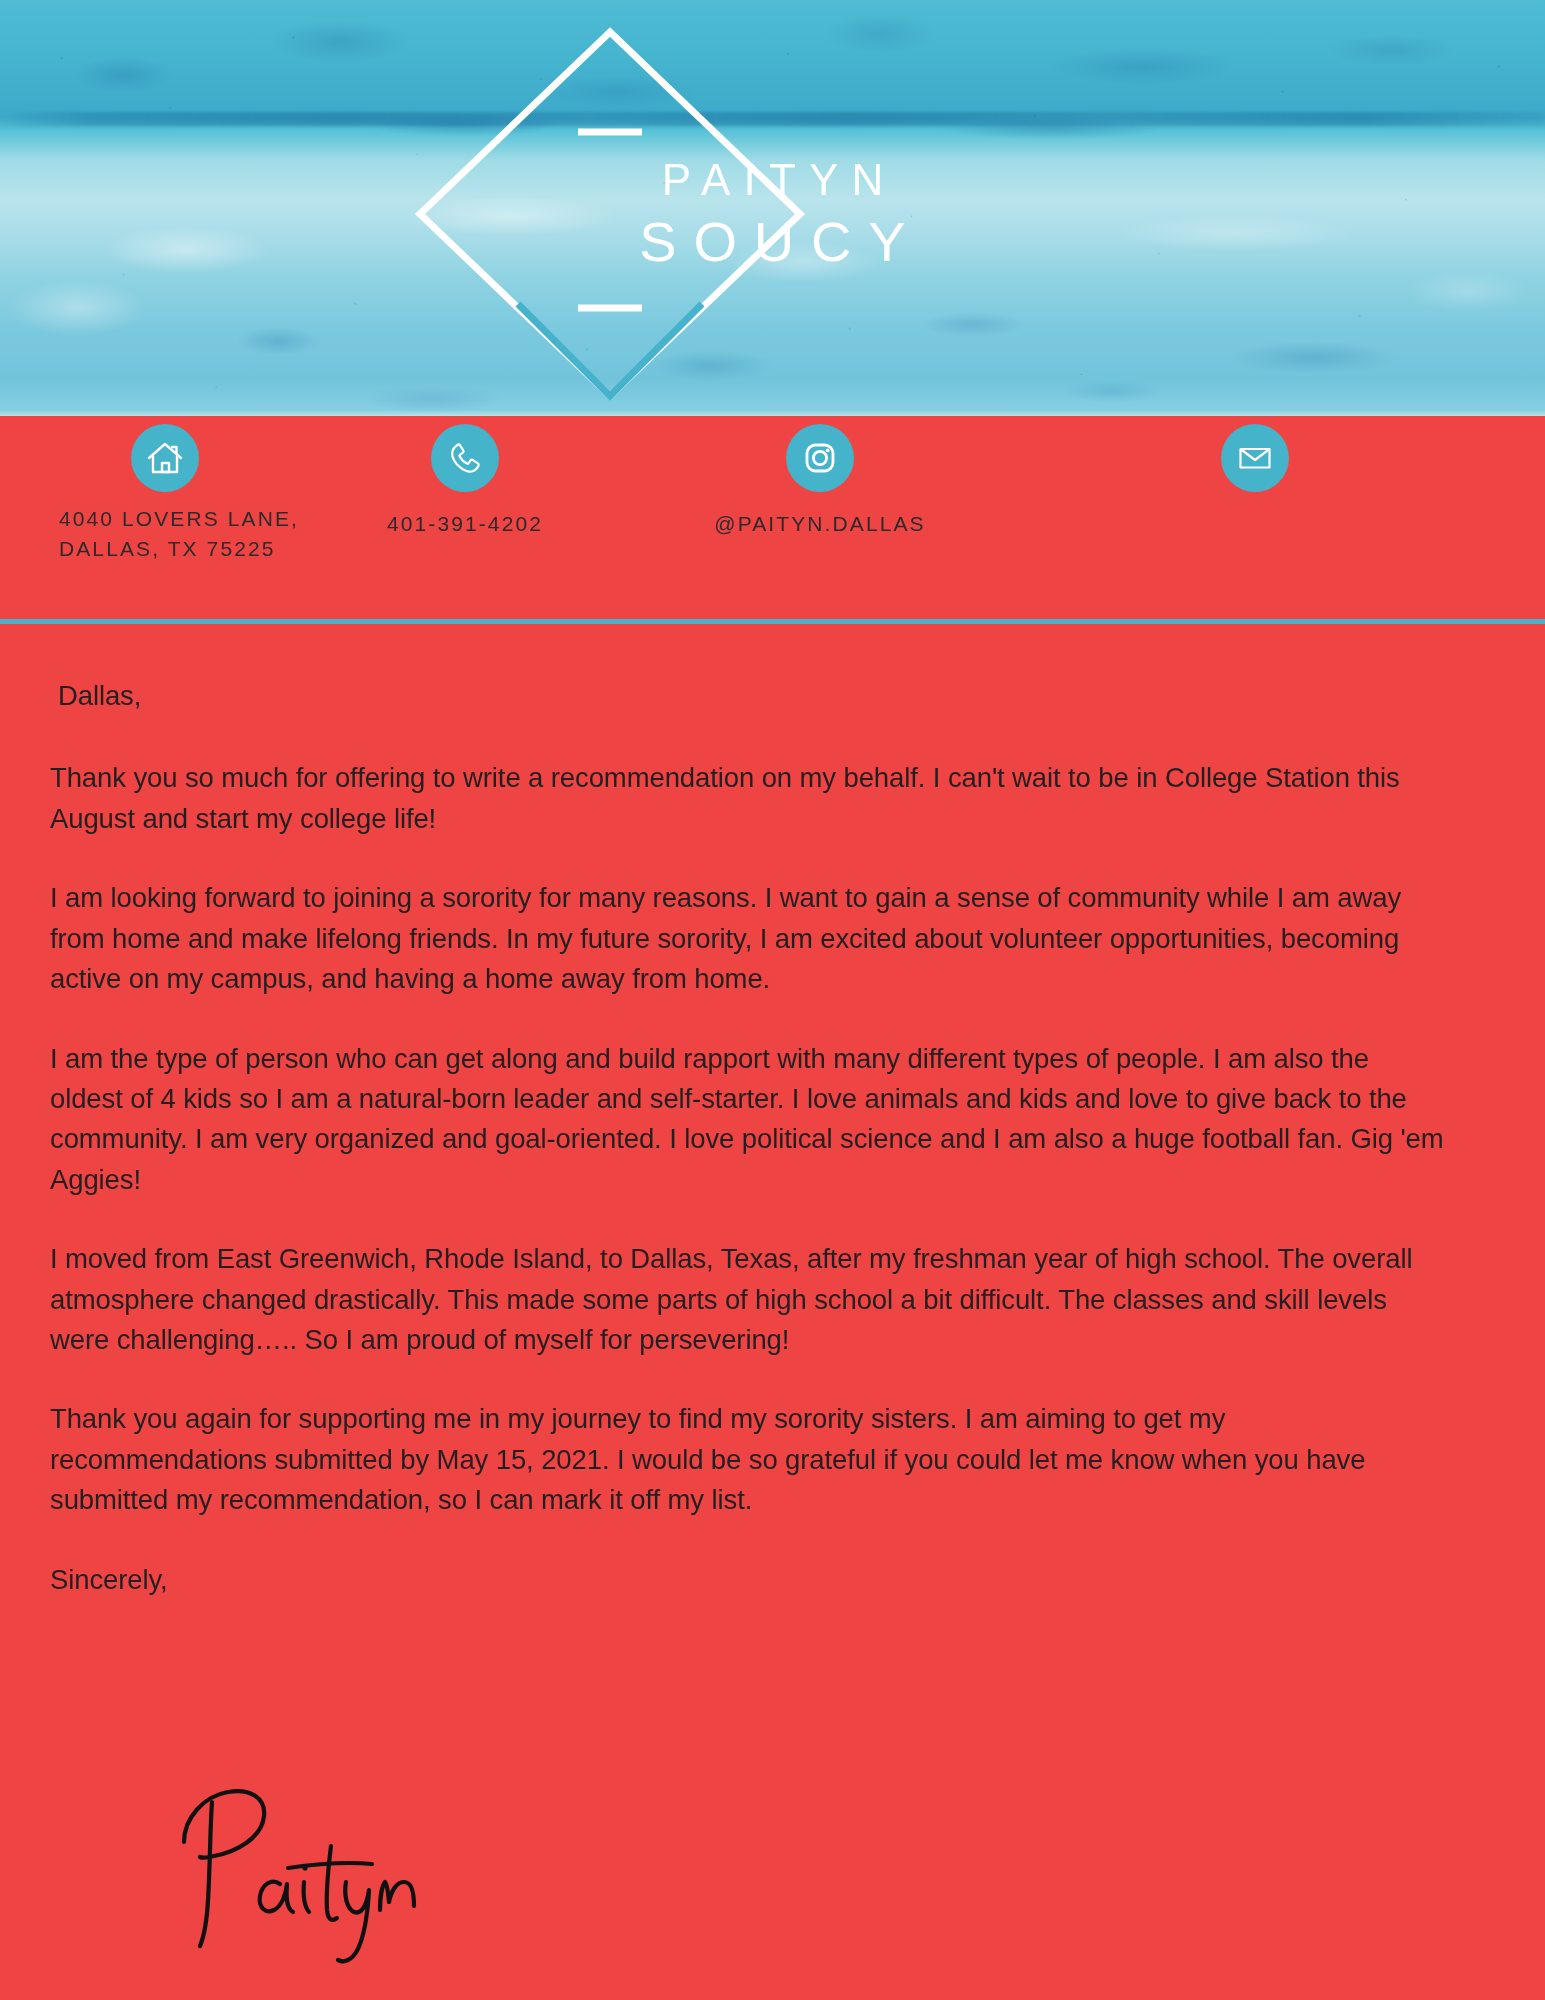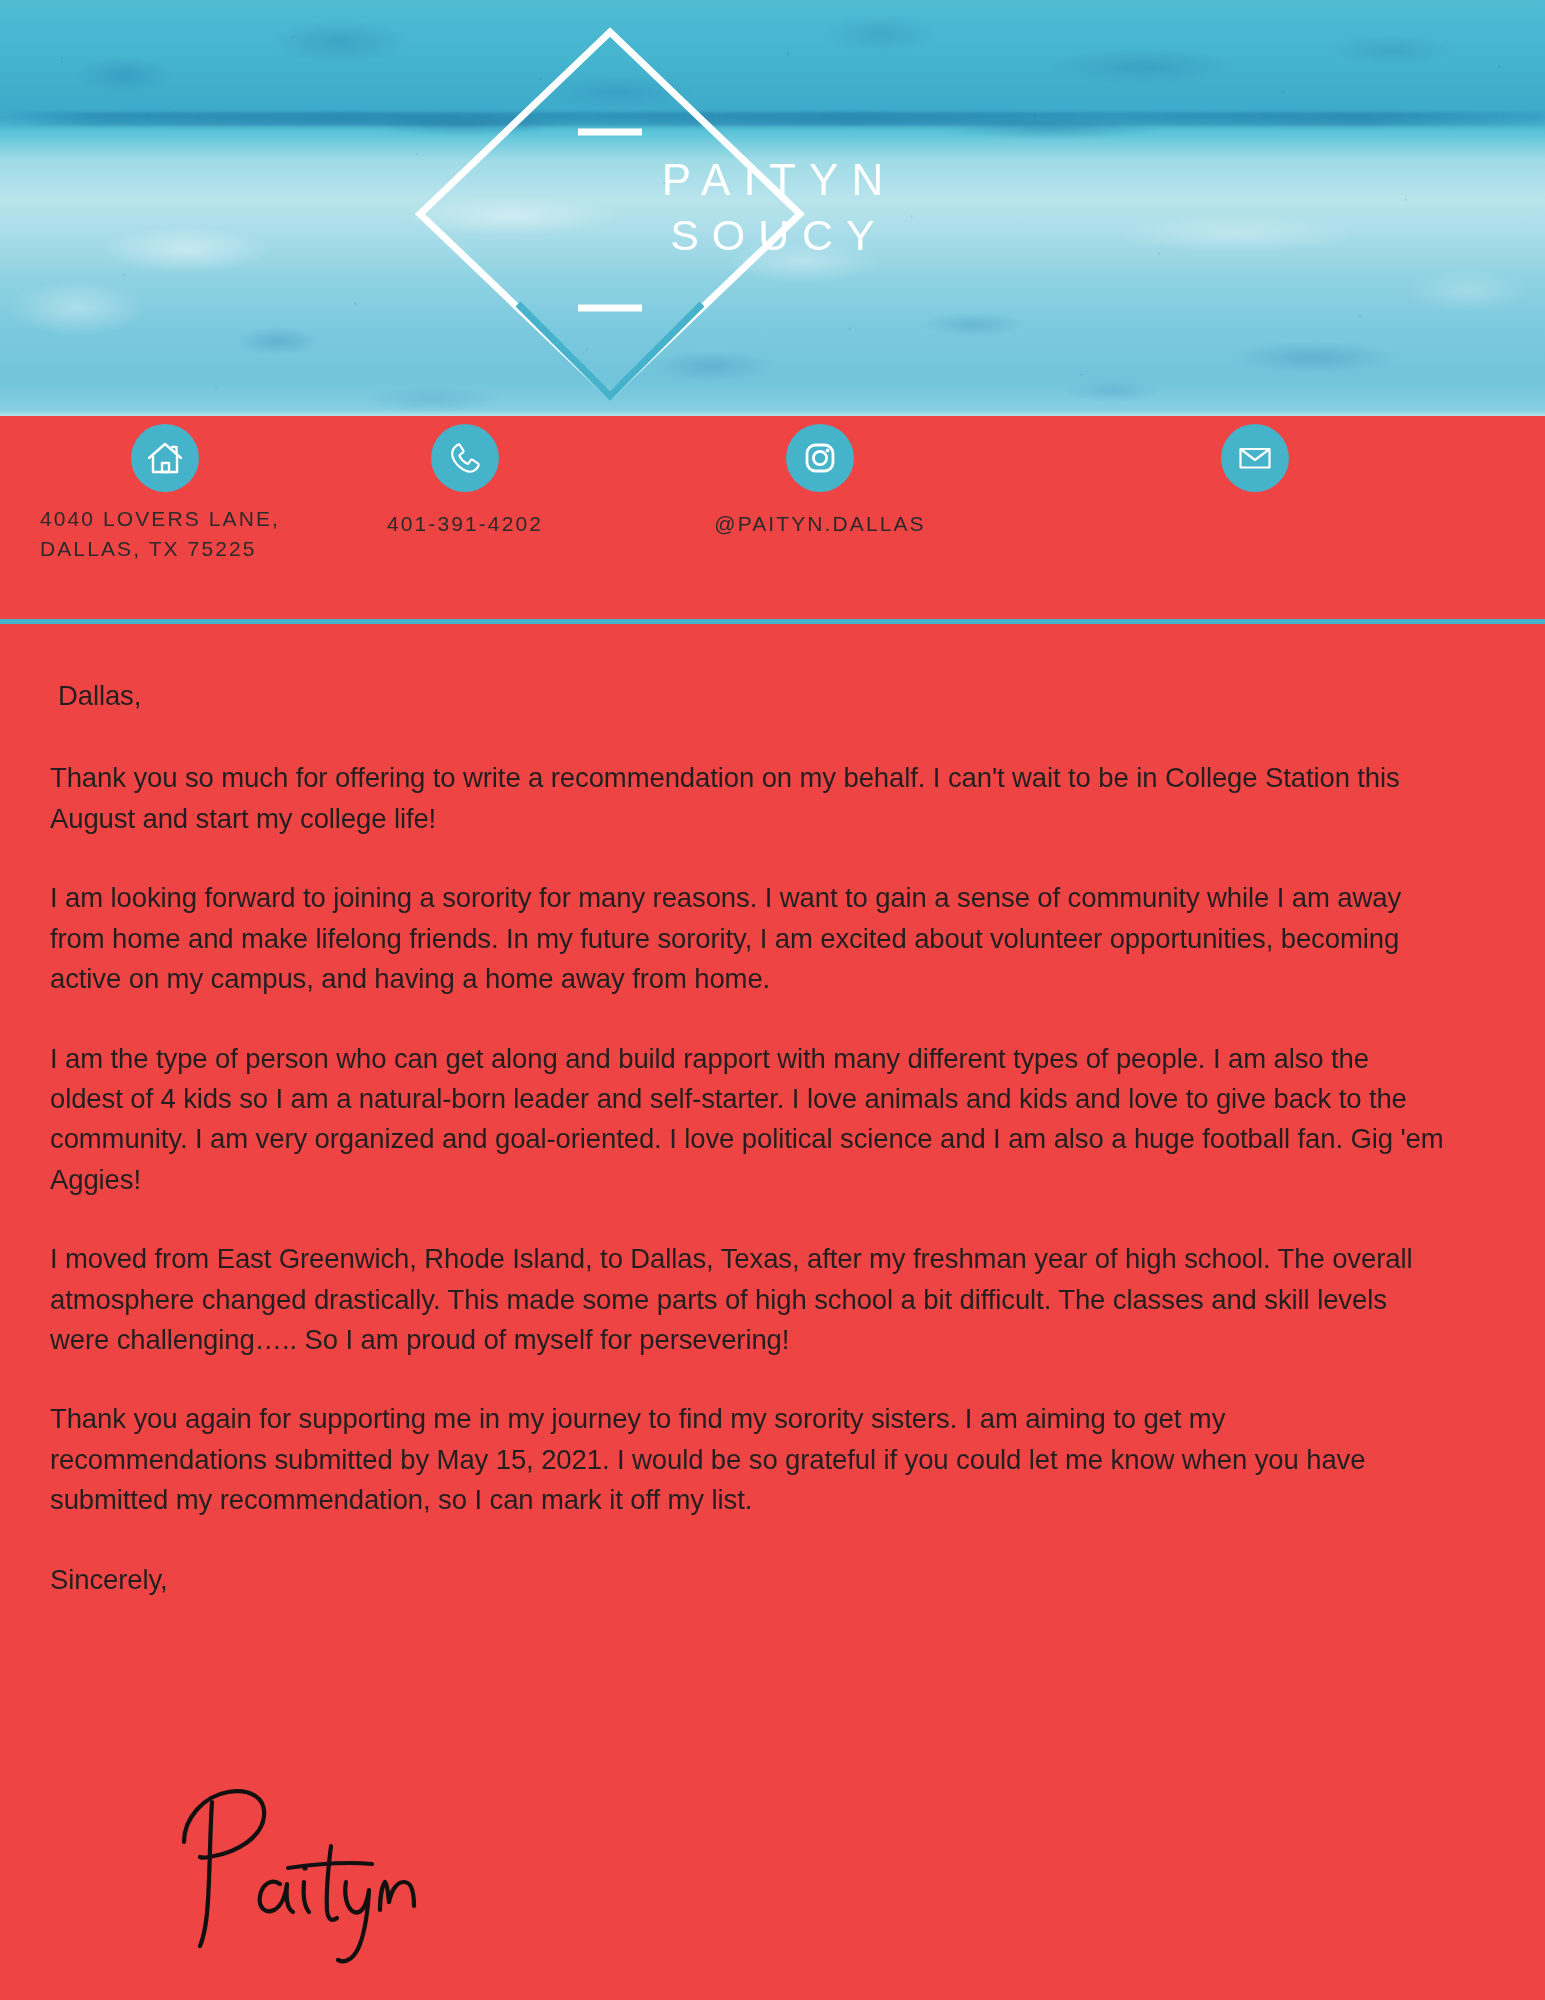--- a/index.html
+++ b/index.html
@@ -138,21 +138,21 @@
     width: 1545px;
     text-align: center;
     color: #ffffff;
     font-family: "Liberation Sans", sans-serif;
     font-weight: 300;
     letter-spacing: 0.30em;
     text-indent: 0.30em;
     line-height: 1;
   }
   .logo-first { top: 158px; font-size: 44px; }
-  .logo-last  { top: 214px; font-size: 43px; }
+  .logo-last  { top: 214px; font-size: 56px; }
 
   
   .contact-row {
     position: absolute;
     left: 0;
     top: 424px;
     width: 1545px;
     height: 175px;
   }
   .contact-item {
@@ -181,21 +181,21 @@
     color: #2b2b2b;
     font-family: "Liberation Sans", sans-serif;
     font-weight: 300;
     font-size: 21px;
     letter-spacing: 0.10em;
     line-height: 1.42;
     white-space: pre-line;
   }
   .c-addr .contact-text {
     text-align: left;
-    margin-left: 40px;
+    margin-left: 59px;
     margin-top: 12px;
   }
 
   
   .divider {
     position: absolute;
     left: 0;
     top: 619px;
     width: 1545px;
     height: 5px;

